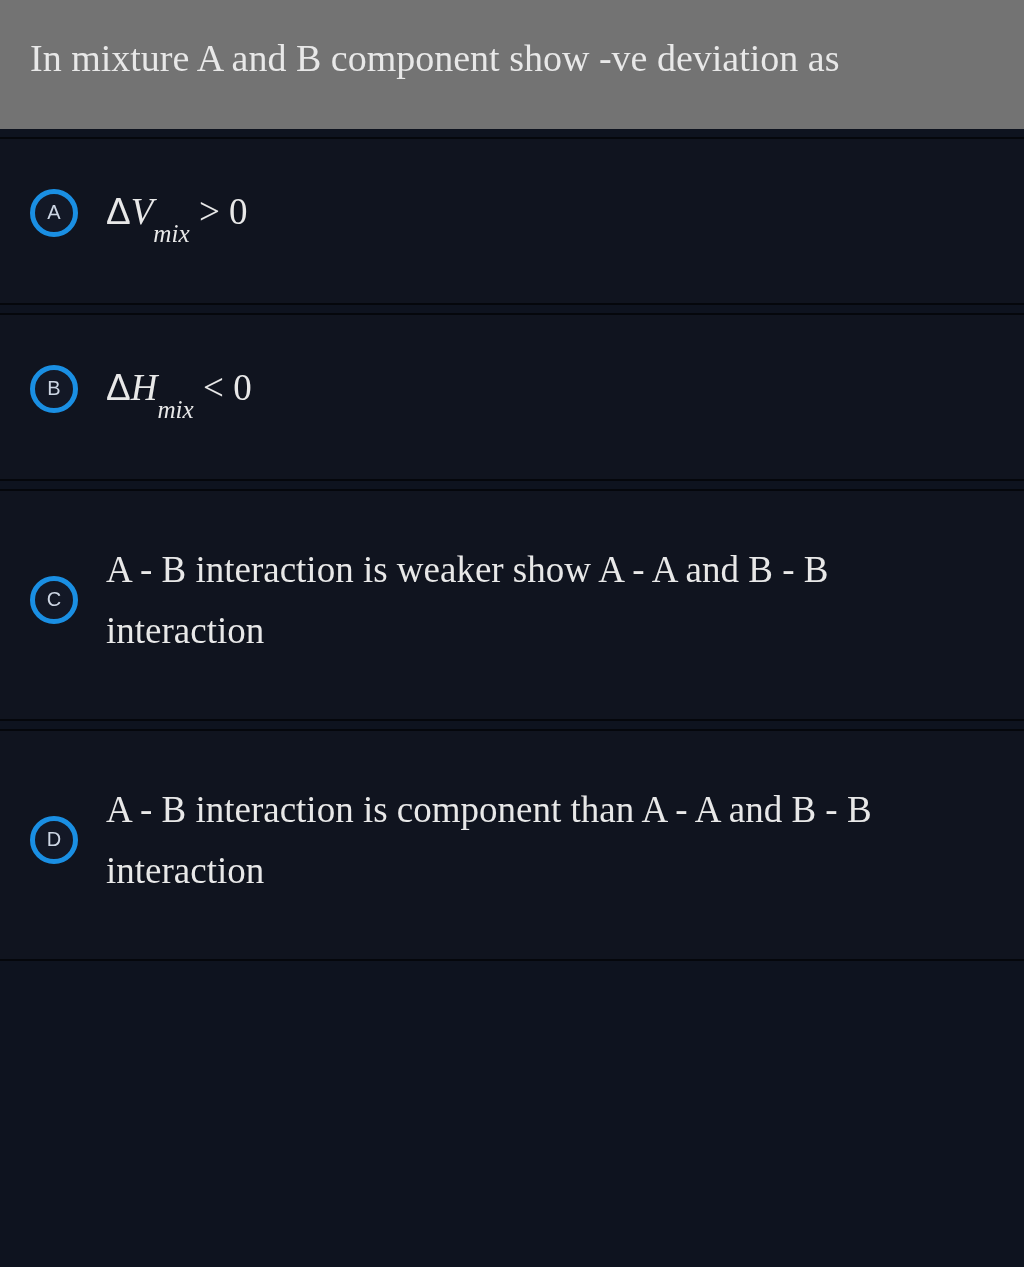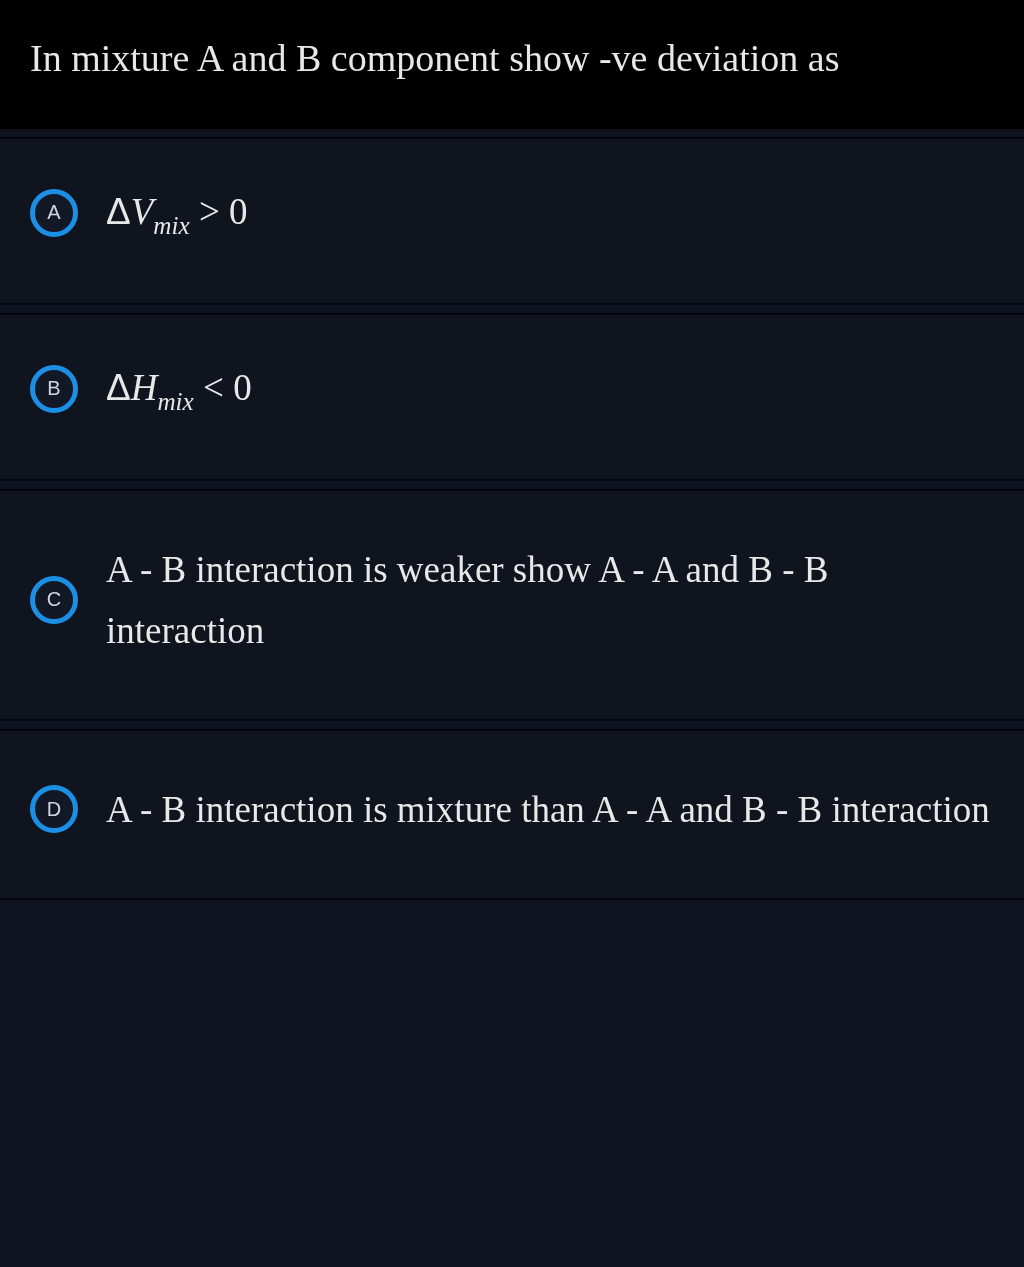--- a/index.html
+++ b/index.html
@@ -6,21 +6,21 @@
   html, body {
     width: 1024px;
     height: 1267px;
     background: #0e131f;
     font-family: Georgia, 'Times New Roman', serif;
     color: #e8e8e8;
     overflow: hidden;
   }
   .question-block {
     padding: 28px 30px 40px 30px;
-    background: #000000;
+    background: #737373;
     font-size: 38px;
     line-height: 1.6;
   }
   .options-wrap {
     display: flex;
     flex-direction: column;
   }
   .option {
     background: #10141f;
     border-top: 2px solid #05070c;
@@ -57,21 +57,21 @@
   }
   .math {
     font-style: italic;
     font-family: 'Cambria Math', Georgia, serif;
   }
   .sub {
     font-size: 0.68em;
     vertical-align: sub;
     font-style: italic;
     position: relative;
-    top: 2px;
+    top: 10px;
   }
   .delta {
     font-style: normal;
     font-family: Arial, sans-serif;
     font-weight: 400;
   }
 </style>
 </head>
 <body>
 
@@ -93,16 +93,16 @@
     </div>
   </div>
 
   <div class="option tall">
     <div class="badge">C</div>
     <div class="option-text">A - B interaction is weaker show A - A and B - B interaction</div>
   </div>
 
   <div class="option tall">
     <div class="badge">D</div>
-    <div class="option-text">A - B interaction is mixture than A - A and B - B interaction</div>
+    <div class="option-text">A - B interaction is component than A - A and B - B interaction</div>
   </div>
 
 </div>
 
 </body></html>

